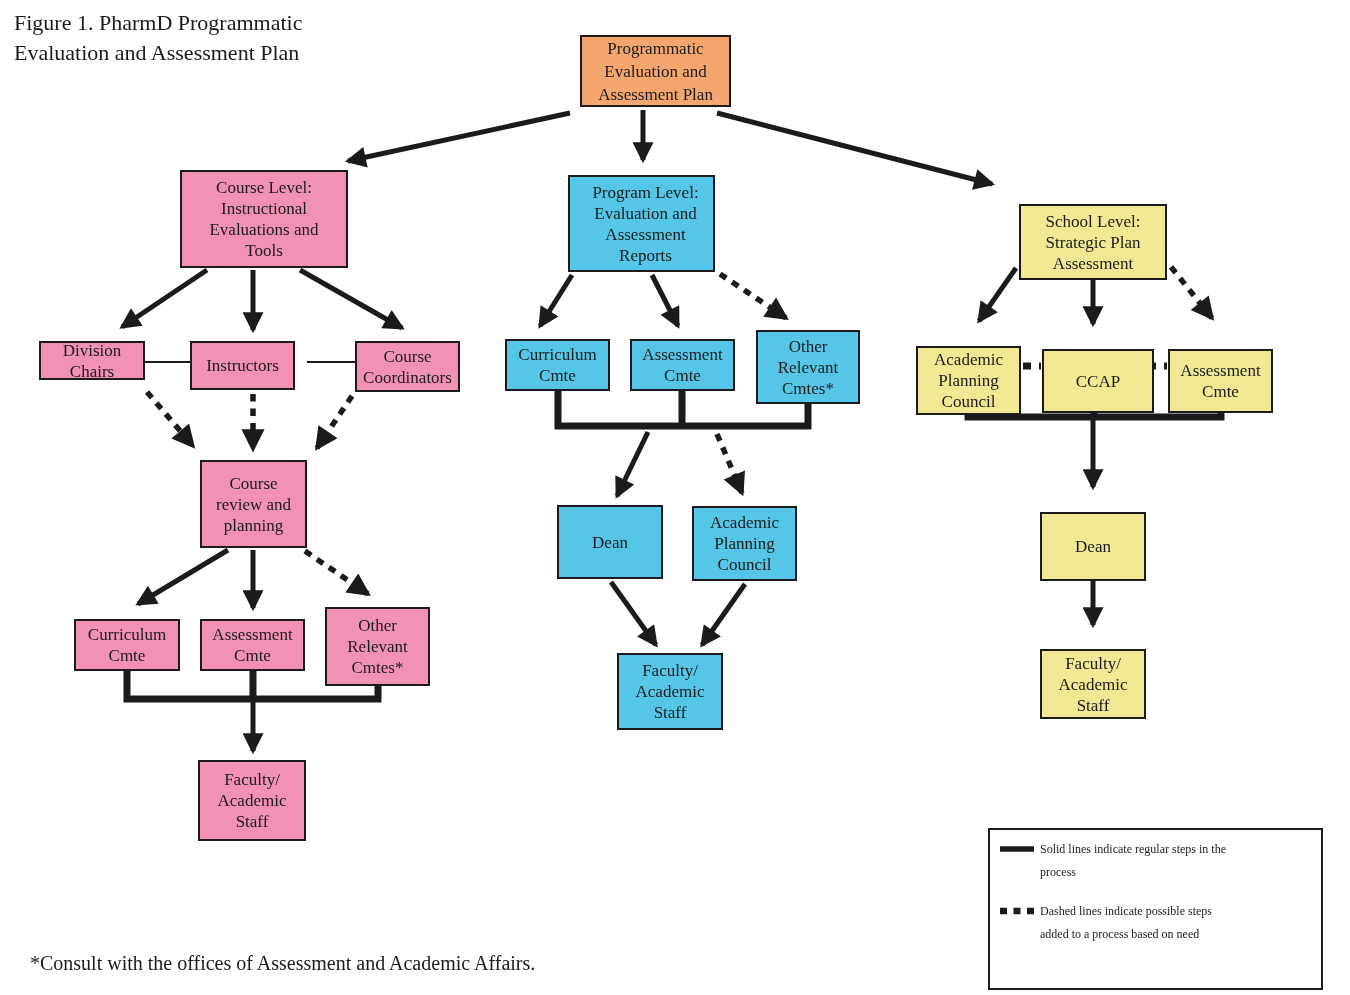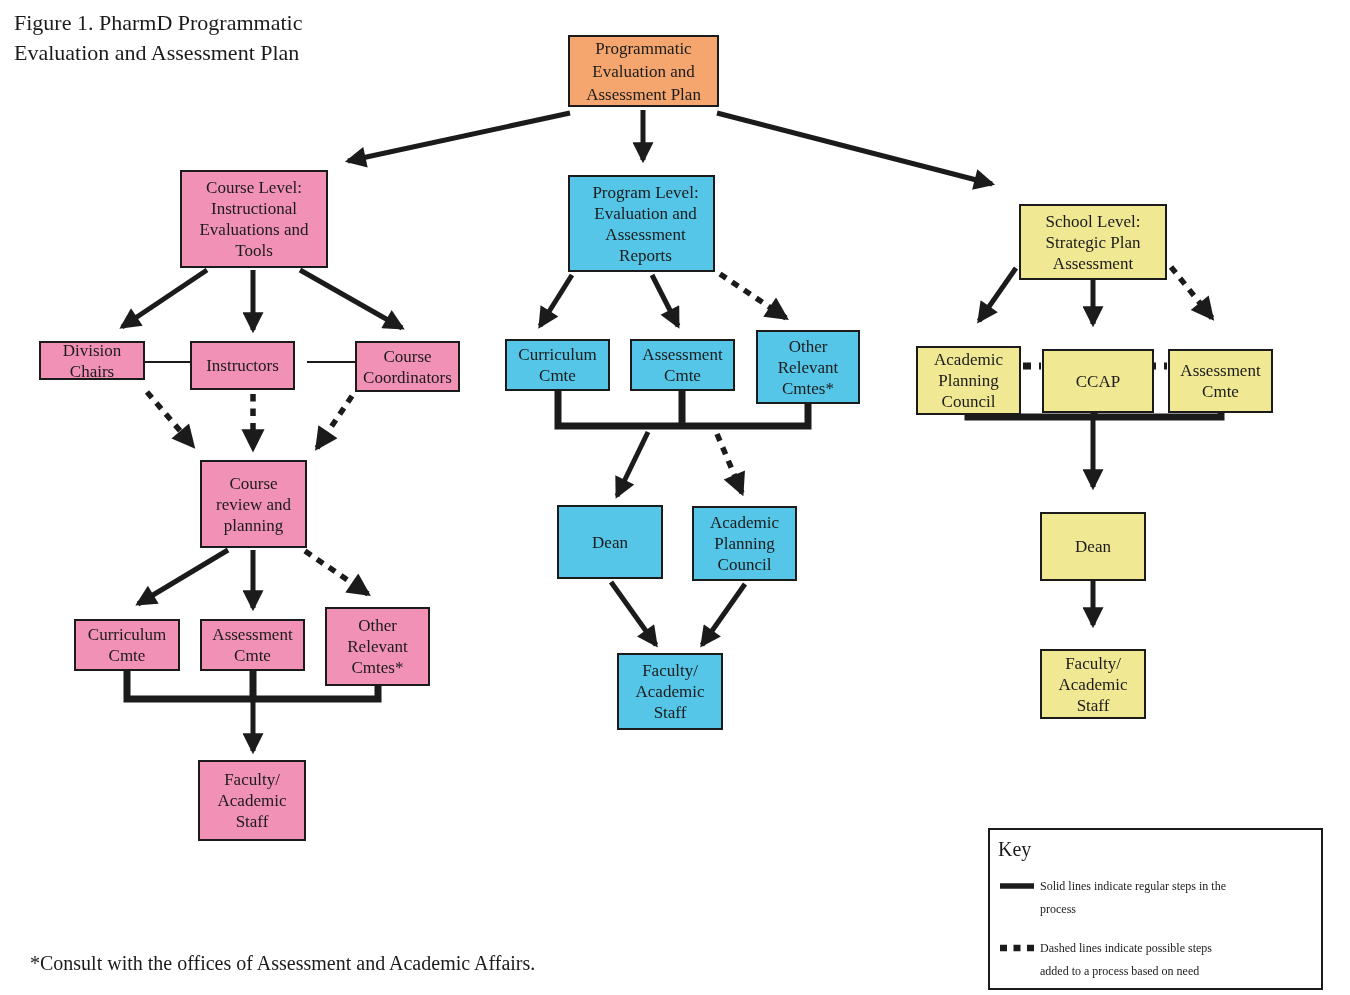--- a/index.html
+++ b/index.html
@@ -8,21 +8,21 @@
   .layer{position:absolute;left:0;top:0;}
   svg.connectors{width:1350px;height:995px;z-index:1;}
   svg.connectors path{stroke:var(--c-line,#1b1b1b);fill:none;}
   svg.connectors marker path{fill:var(--c-line,#1b1b1b);stroke:none;}
 
   .node{position:absolute;z-index:2;box-sizing:border-box;
         border:2.5px solid var(--c-line,#1b1b1b);
         display:flex;align-items:center;justify-content:center;
         text-align:center;font-size:17px;line-height:21px;
         white-space:pre-line;padding:2px;}
-  .orange{background:var(--c-orange,#F4A66E);line-height:23px;}
+  .orange{background:var(--c-orange,#F4A66E);line-height:23px;margin-left:12px;}
   .pink{background:var(--c-pink,#F191B6);}
   .blue{background:var(--c-blue,#55C6E8);}
   .yellow{background:var(--c-yellow,#F0E893);margin-top:16px;}
 
   .figure-title{position:absolute;left:14px;top:8px;z-index:2;
         font-size:22px;line-height:30px;white-space:pre-line;}
   .footnote{position:absolute;left:30px;top:952px;z-index:2;font-size:20px;}
 
   .key-box{position:absolute;left:988px;top:828px;width:335px;height:162px;z-index:2;
         box-sizing:border-box;border:2px solid var(--c-line,#1b1b1b);background:#fff;
@@ -88,21 +88,21 @@
 </svg>
 
 <div class="figure-title">Figure 1. PharmD Programmatic
 Evaluation and Assessment Plan</div>
 <div class="footnote">*Consult with the offices of Assessment and Academic Affairs.</div>
 
 <div class="node orange" style="left:568px;top:35px;width:151px;height:72px;">Programmatic
 Evaluation and
 Assessment Plan</div>
 
-<div class="node pink" style="left:180px;top:170px;width:148px;height:98px;">Course Level:
+<div class="node pink" style="left:180px;top:170px;width:168px;height:98px;">Course Level:
 Instructional
 Evaluations and
 Tools</div>
 <div class="node pink" style="left:39px;top:341px;width:106px;height:39px;">Division
 Chairs</div>
 <div class="node pink" style="left:190px;top:341px;width:105px;height:49px;text-align:center;">Instructors</div>
 <div class="node pink" style="left:355px;top:341px;width:105px;height:51px;">Course
 Coordinators</div>
 <div class="node pink" style="left:200px;top:460px;width:107px;height:88px;">Course
 review and
@@ -145,21 +145,20 @@
 Council</div>
 <div class="node yellow" style="left:1042px;top:333px;width:112px;height:64px;">CCAP</div>
 <div class="node yellow" style="left:1168px;top:333px;width:105px;height:64px;">Assessment
 Cmte</div>
 <div class="node yellow" style="left:1040px;top:496px;width:106px;height:69px;">Dean</div>
 <div class="node yellow" style="left:1040px;top:633px;width:106px;height:70px;">Faculty/
 Academic
 Staff</div>
 
 <div class="key-box">
-  <div class="key-title">Key</div>
   <div class="key-row">
     <svg class="key-sample" width="42" height="8" viewBox="0 0 42 8">
       <path d="M2,4 L36,4" stroke="#1b1b1b" stroke-width="5.5"></path>
     </svg>
     <div class="key-text">Solid lines indicate regular steps in the
 process</div>
   </div>
   <div class="key-row">
     <svg class="key-sample" width="42" height="8" viewBox="0 0 42 8">
       <path d="M2,4 L40,4" stroke="#1b1b1b" stroke-width="6.5" stroke-dasharray="7 6.5"></path>

